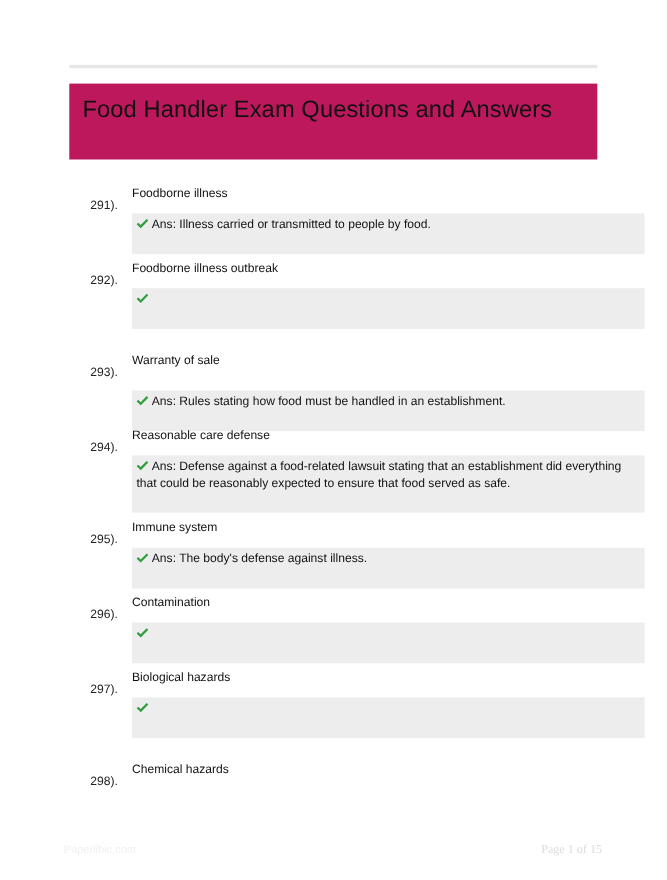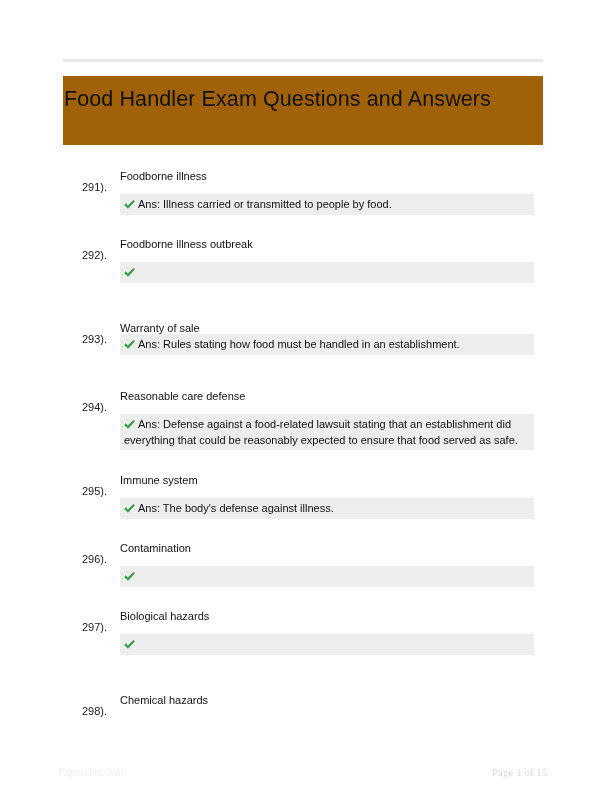--- a/index.html
+++ b/index.html
@@ -1,24 +1,24 @@
 <!DOCTYPE html>
 <html><head>
 <meta charset="utf-8">
 <style>
   html, body { margin: 0; padding: 0; background: #ffffff; }
   body { width: 606px; height: 800px; position: relative; overflow: hidden; font-family: "Liberation Sans", sans-serif; color: #1a1a1a; }
   .top-rule { position: absolute; left: 63px; top: 59px; width: 480px; height: 3px; background: #e6e6e8; }
-  .title-box { position: absolute; left: 63px; top: 76px; width: 480px; height: 69px; background: #a16207; box-sizing: border-box; padding: 10px 10px 0 1px; }
+  .title-box { position: absolute; left: 63px; top: 76px; width: 480px; height: 69px; background: #be185d; box-sizing: border-box; padding: 10px 10px 0 12px; }
   .title { font-size: 21.5px; line-height: 26px; color: #111; letter-spacing: 0.1px; }
   .qa-list { position: absolute; left: 0; top: 0; width: 606px; }
   .qa { position: absolute; left: 0; width: 606px; }
   .qnum { position: absolute; left: 82px; top: 12px; font-size: 11px; color: #222; }
   .qtext { position: absolute; left: 120px; top: 1px; font-size: 11px; color: #111; }
-  .ans { position: absolute; left: 120px; width: 414px; background: #ededed; box-sizing: border-box; padding: 3px 5px 2px 4px; font-size: 11px; line-height: 15.5px; color: #111; }
+  .ans { position: absolute; left: 120px; width: 466px; background: #ededed; box-sizing: border-box; padding: 3px 5px 18px 4px; font-size: 11px; line-height: 15.5px; color: #111; }
   .check { display: inline-block; width: 11px; height: 10px; vertical-align: -1px; margin-right: 3px; }
   .footer-left { position: absolute; left: 58px; top: 767px; font-size: 10px; color: #f0f0f0; }
   .footer-right { position: absolute; left: 492px; top: 766px; font-size: 11px; color: #dcdcdc; font-family: "Liberation Serif", serif; }
 </style>
 </head>
 <body>
 
 <div class="top-rule"></div>
 
 <div class="title-box">
@@ -45,21 +45,21 @@
     <div class="ans" style="top:25px">
       <svg class="check" viewBox="0 0 12 10">
           <path d="M1 5.2 L4.3 8.3 L11 1.5" stroke="#2e9e3e" stroke-width="2.2" fill="none"></path>
         </svg>
     </div>
   </div>
 
   <div class="qa" style="top:321px">
     <span class="qnum">293).</span>
     <span class="qtext">Warranty of sale</span>
-    <div class="ans" style="top:13px">
+    <div class="ans" style="top:34px">
       <svg class="check" viewBox="0 0 12 10">
           <path d="M1 5.2 L4.3 8.3 L11 1.5" stroke="#2e9e3e" stroke-width="2.2" fill="none"></path>
         </svg><span>Ans: Rules stating how food must be handled in an establishment.</span>
     </div>
   </div>
 
   <div class="qa" style="top:389px">
     <span class="qnum">294).</span>
     <span class="qtext">Reasonable care defense</span>
     <div class="ans" style="top:25px">

